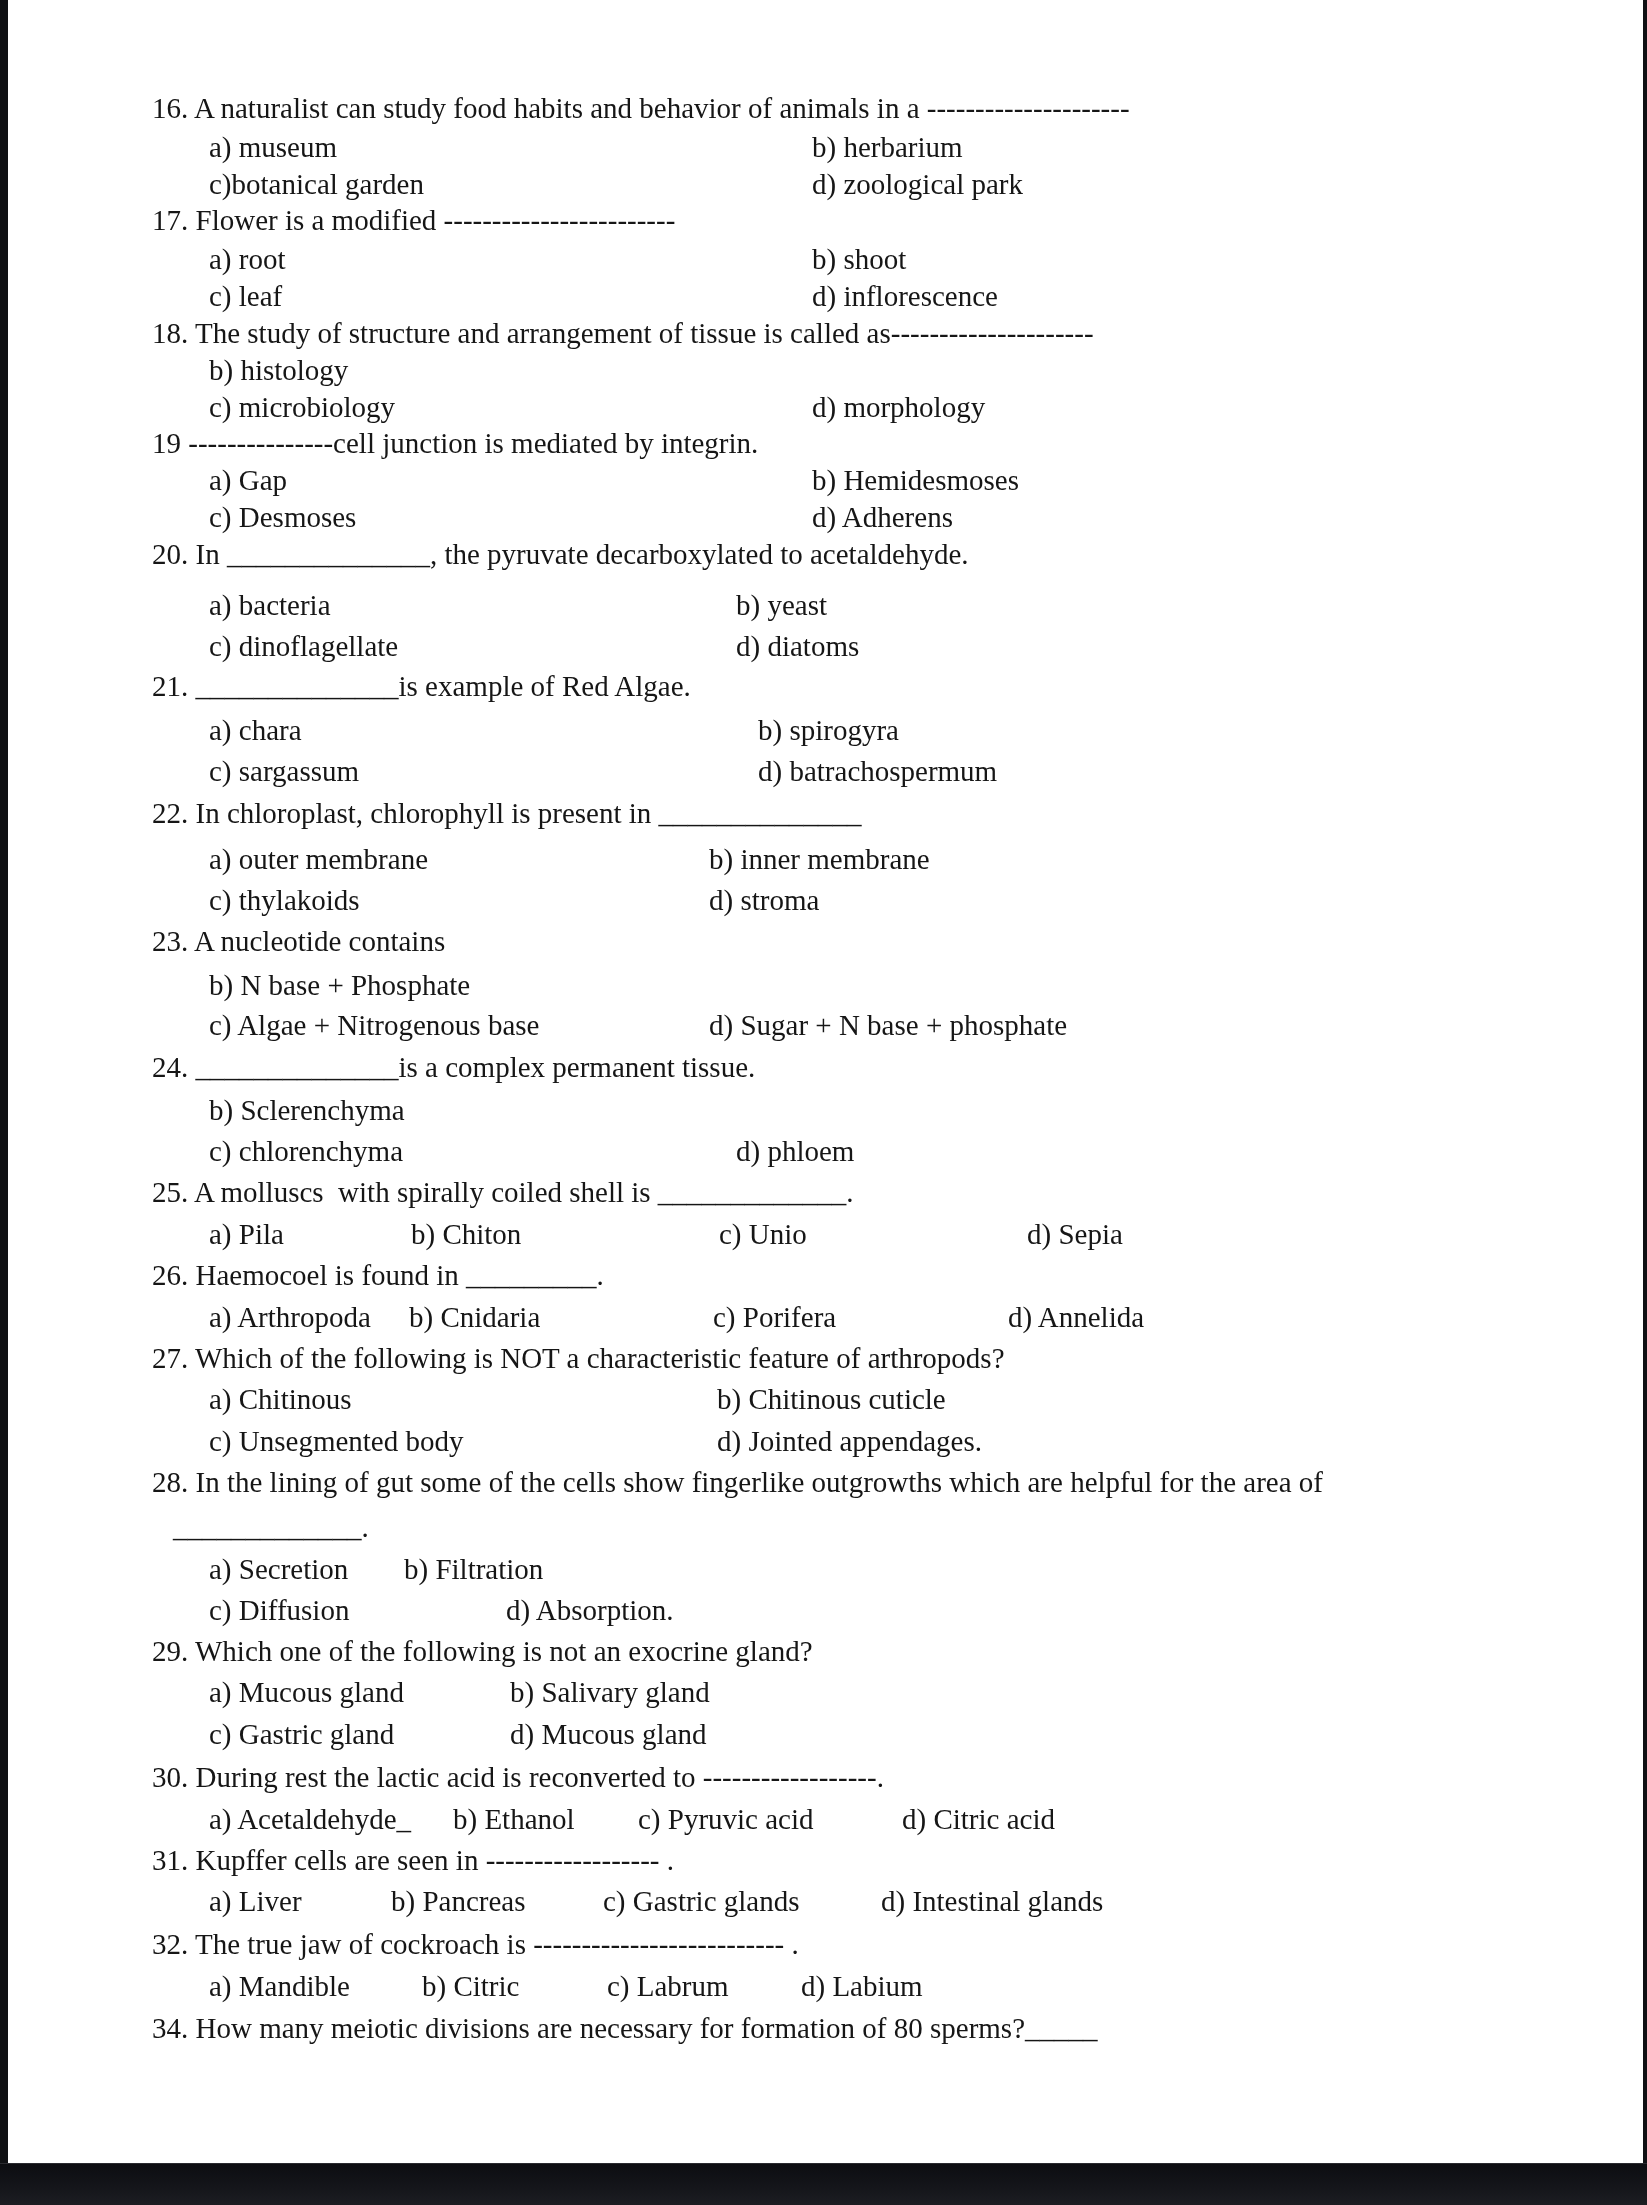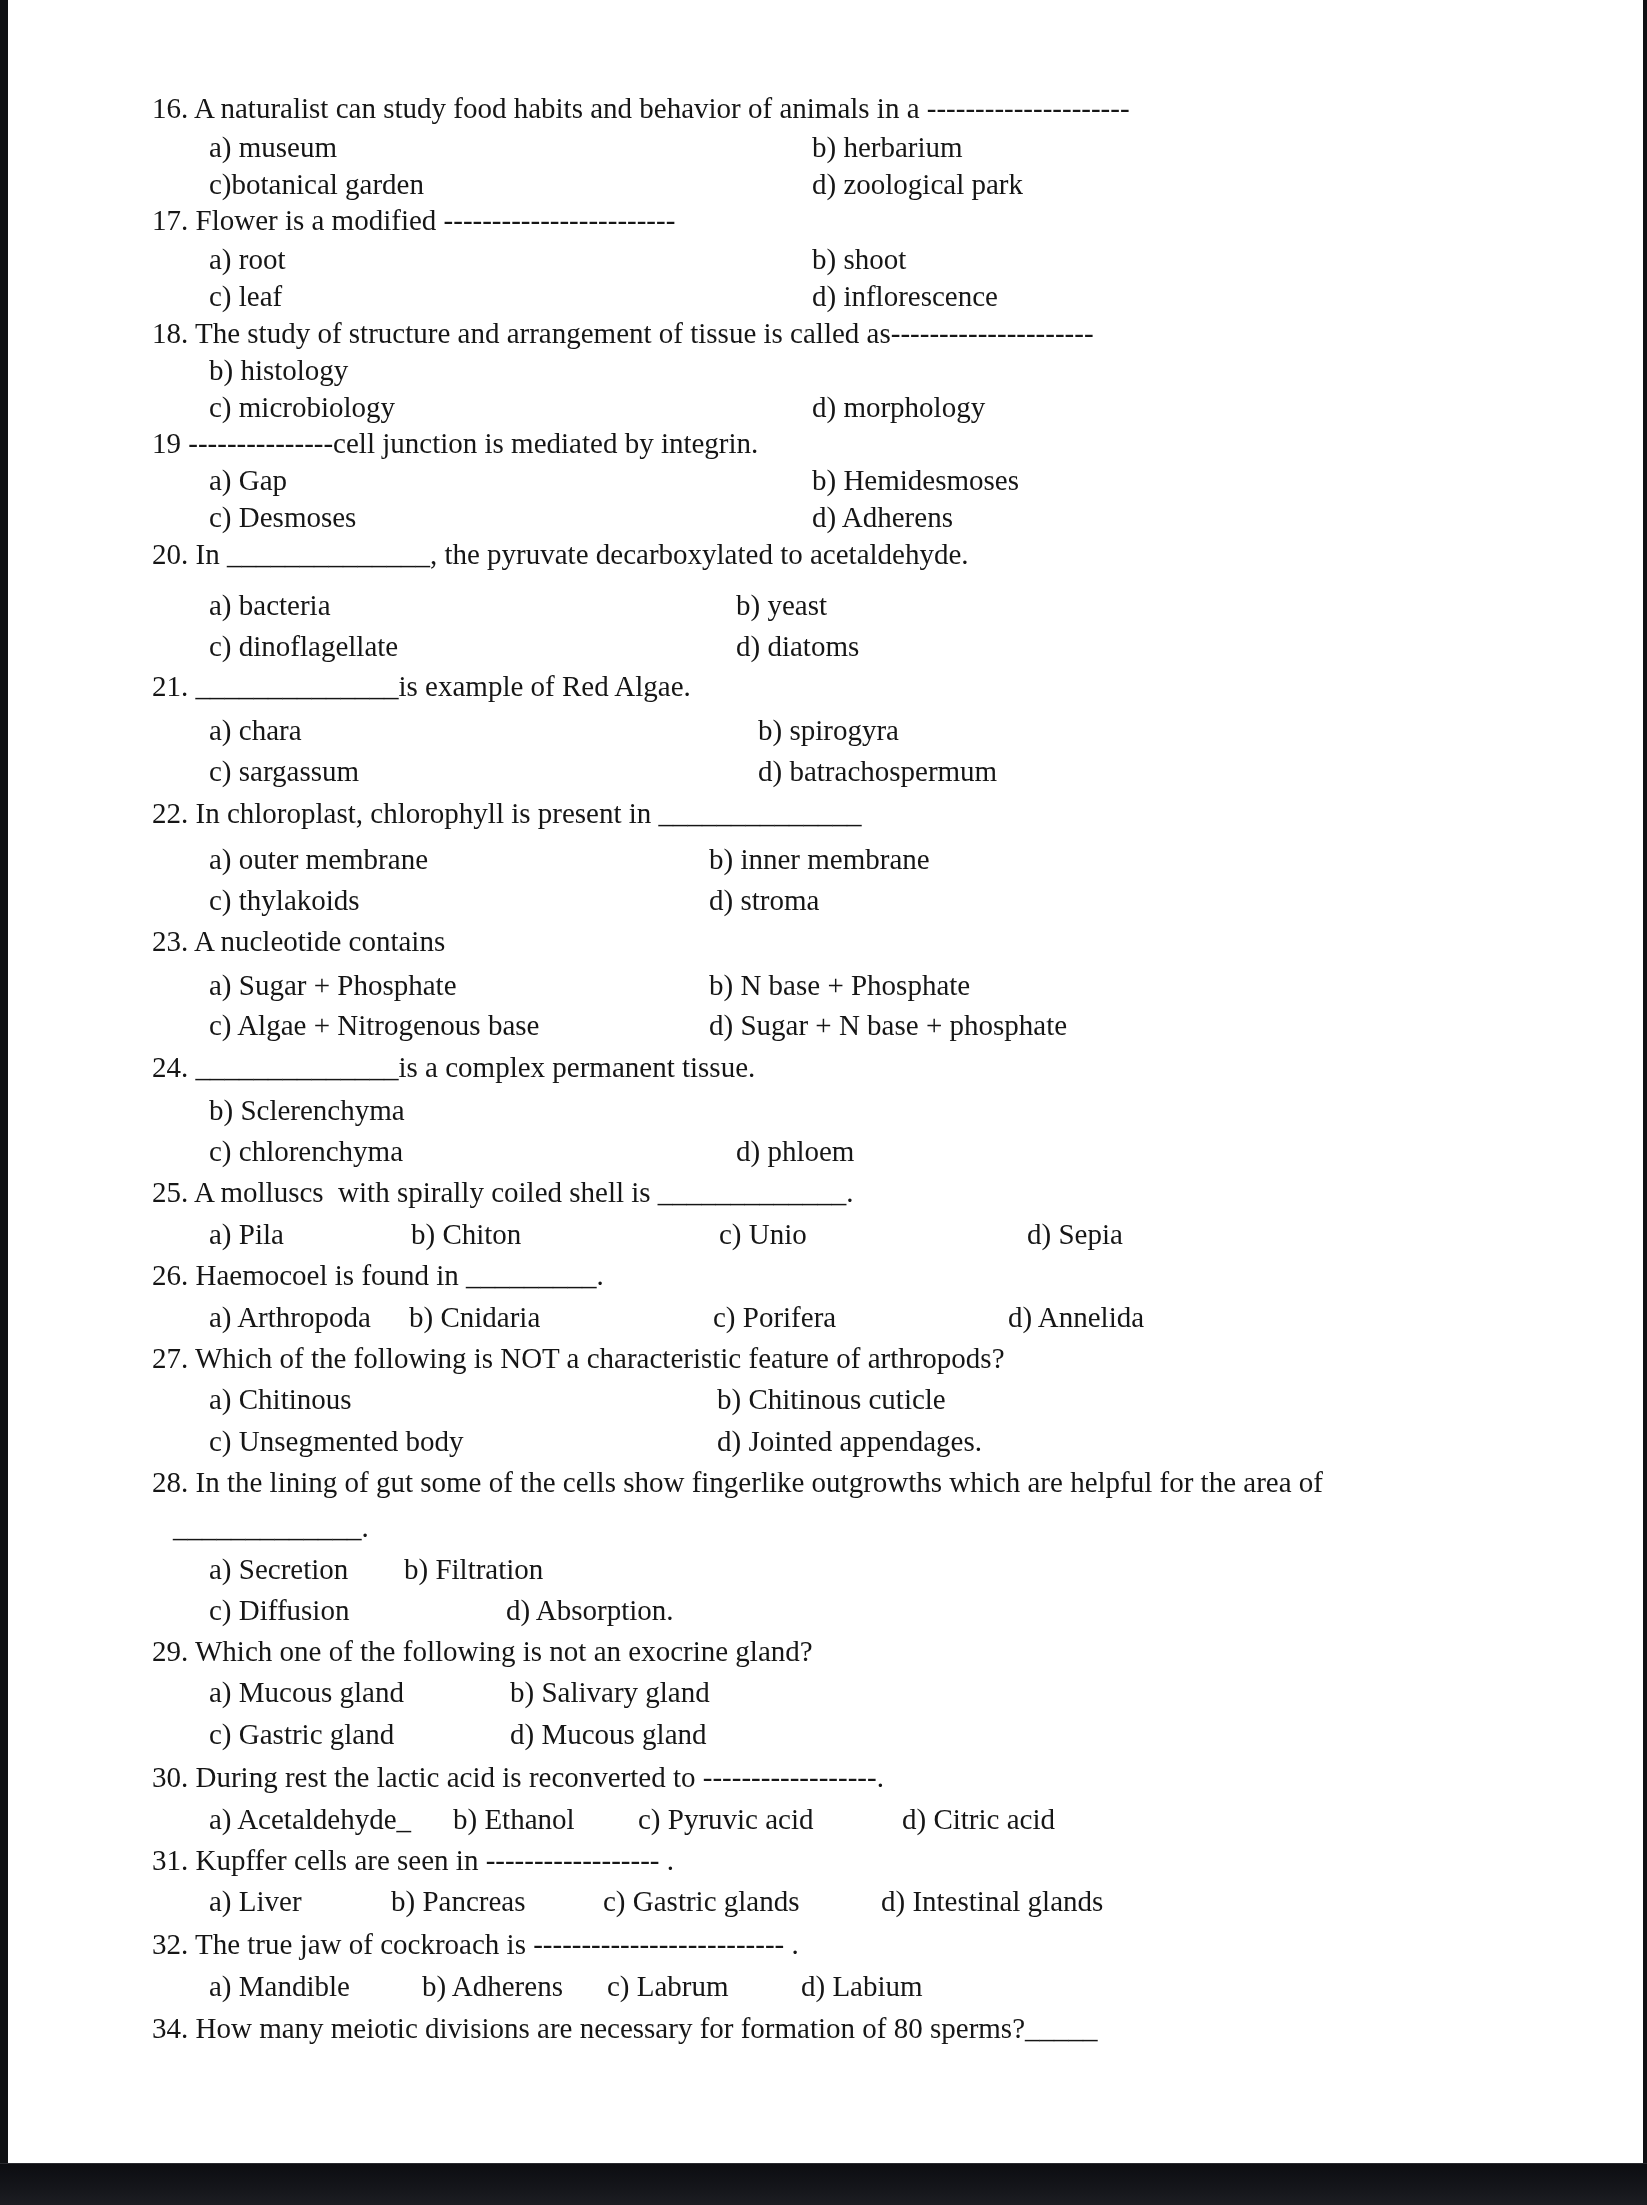--- a/index.html
+++ b/index.html
@@ -105,21 +105,20 @@
   <span class="opt">a) outer membrane</span>
   <span class="opt">b) inner membrane</span>
 </div>
 <div class="line opts g-narrow" style="top:883px">
   <span class="opt">c) thylakoids</span>
   <span class="opt">d) stroma</span>
 </div>
 
 <div class="line q" style="top:924px">23. A nucleotide contains</div>
 <div class="line opts g-narrow" style="top:968px">
-  <span class="opt">a) Sugar + Phosphate</span>
   <span class="opt">b) N base + Phosphate</span>
 </div>
 <div class="line opts g-narrow" style="top:1008px">
   <span class="opt">c) Algae + Nitrogenous base</span>
   <span class="opt">d) Sugar + N base + phosphate</span>
 </div>
 
 <div class="line q" style="top:1050px">24. ______________is a complex permanent tissue.</div>
 <div class="line opts g-mid" style="top:1093px">
   <span class="opt">b) Sclerenchyma</span>
@@ -188,19 +187,19 @@
 <div class="line opts g-31" style="top:1884px">
   <span class="opt">a) Liver</span>
   <span class="opt">b) Pancreas</span>
   <span class="opt">c) Gastric glands</span>
   <span class="opt">d) Intestinal glands</span>
 </div>
 
 <div class="line q" style="top:1927px">32. The true jaw of cockroach is -------------------------- .</div>
 <div class="line opts g-32" style="top:1969px">
   <span class="opt">a) Mandible</span>
-  <span class="opt">b) Adherens</span>
+  <span class="opt">b) Citric</span>
   <span class="opt">c) Labrum</span>
   <span class="opt">d) Labium</span>
 </div>
 
 <div class="line q" style="top:2011px">34. How many meiotic divisions are necessary for formation of 80 sperms?_____</div>
 
 
 </body></html>

